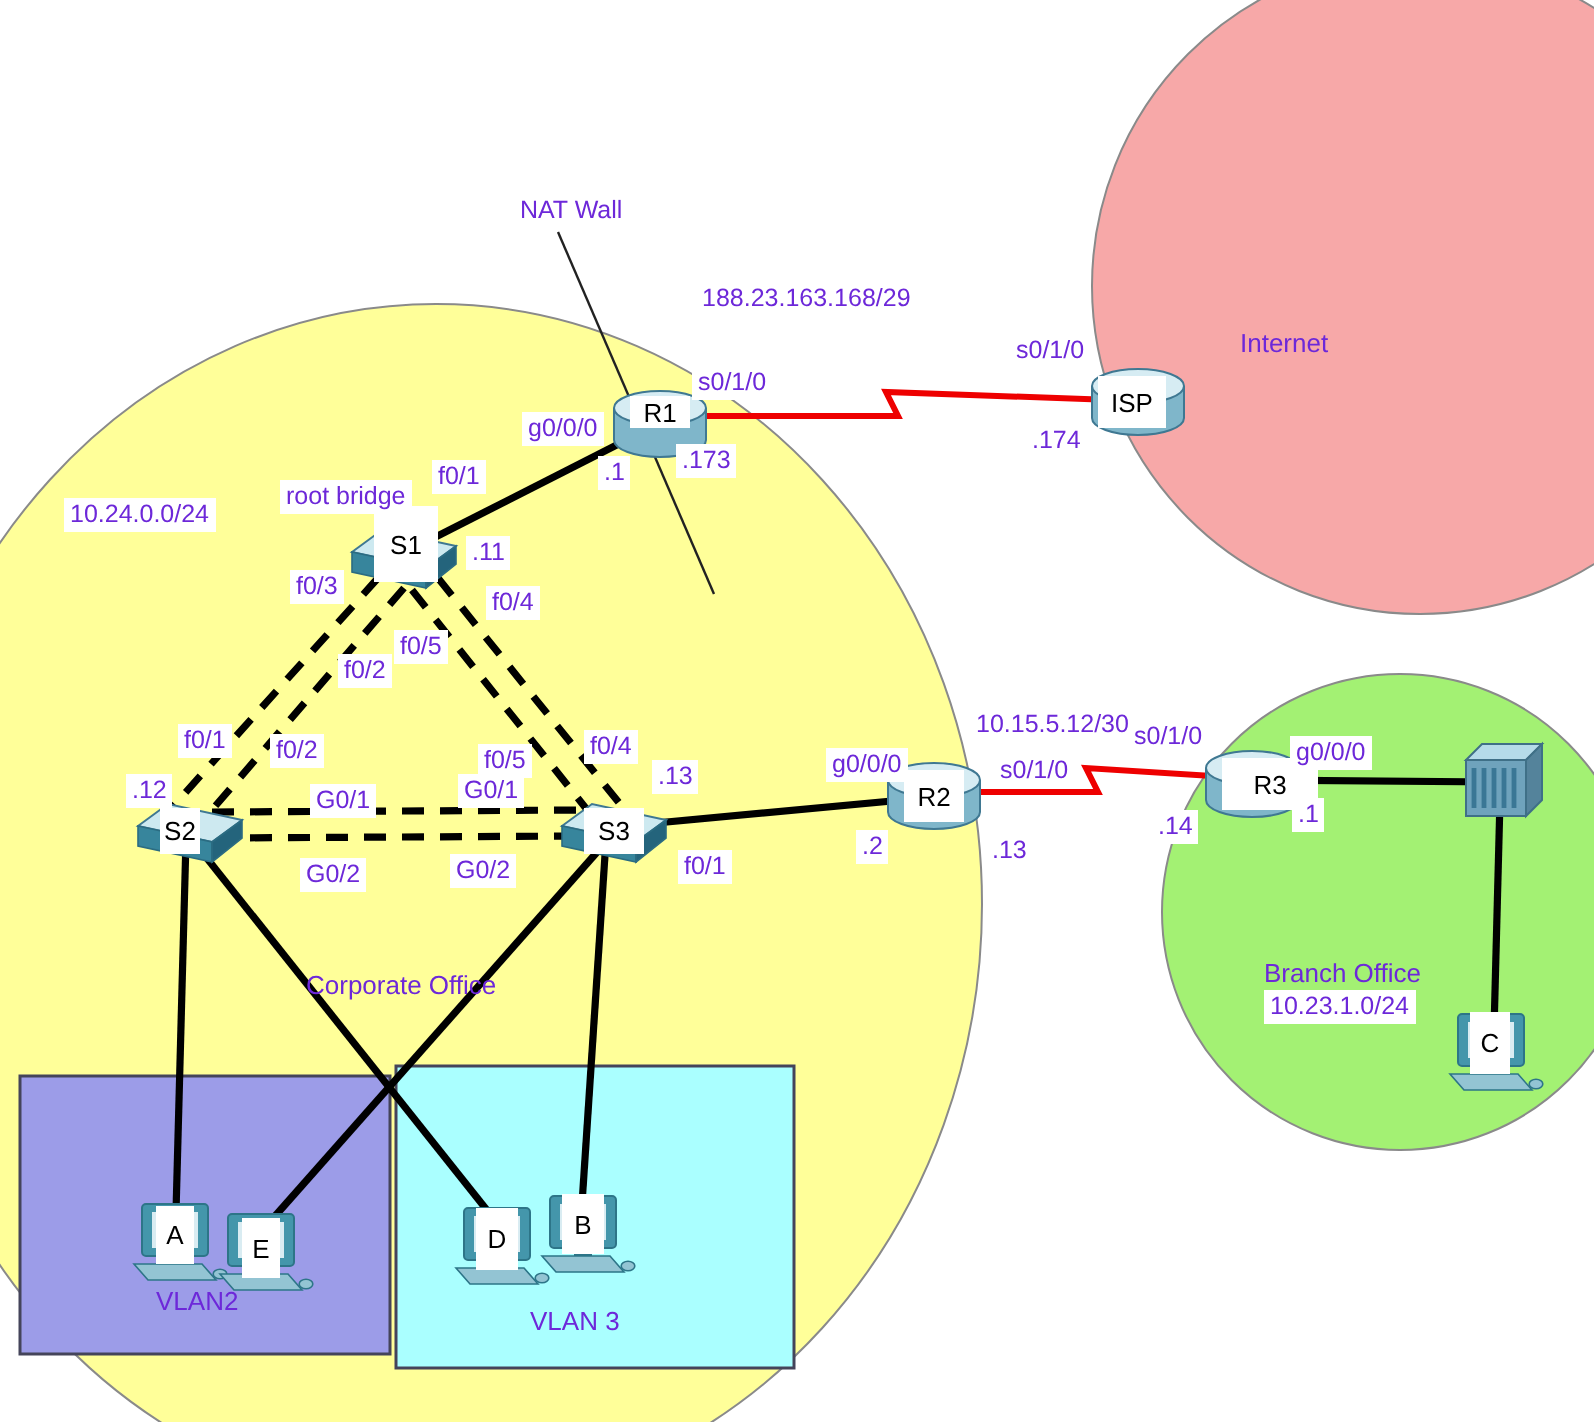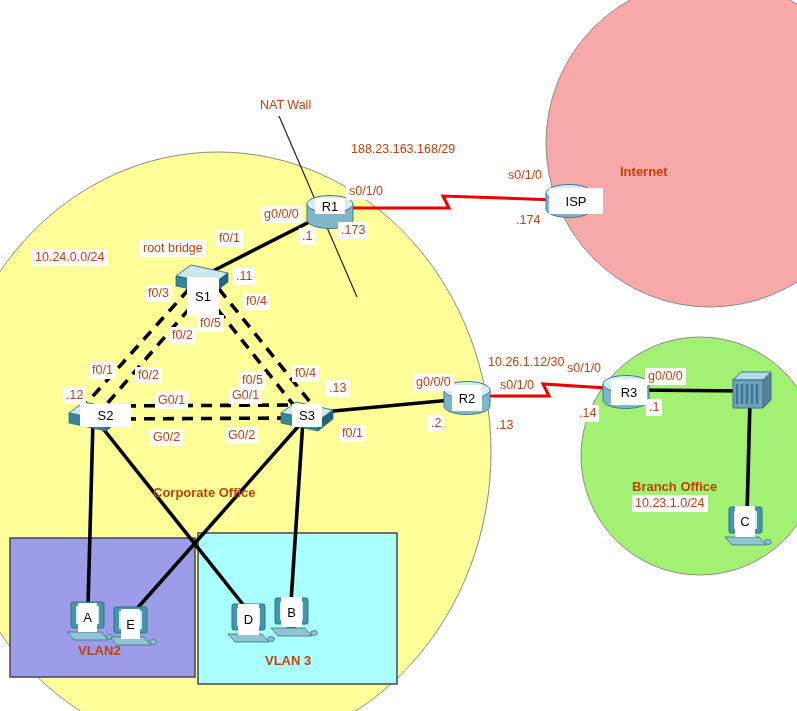--- a/index.html
+++ b/index.html
@@ -1,21 +1,21 @@
 <!DOCTYPE html>
 <html><head>
 <meta charset="utf-8">
 <style>
   html,body{margin:0;padding:0;background:#fff;}
   #canvas{position:relative;width:797px;height:711px;background:#fff;overflow:hidden;
           font-family:"Liberation Sans",sans-serif;}
   #net-svg{position:absolute;left:0;top:0;}
-  .note{position:absolute;font-size:12.5px;line-height:15px;color:#c2410c;background:#fff;
+  .note{position:absolute;font-size:12.5px;line-height:15px;color:#6d28d9;background:#fff;
         padding:1px 3px;white-space:nowrap;z-index:30;}
-  .plain{background:transparent;padding:0;font-weight:bold;}
+  .plain{background:transparent;padding:0;}
   .dev-label{position:absolute;background:#fff;color:#000;font-size:13px;
              display:flex;align-items:center;justify-content:center;z-index:25;}
 </style>
 </head>
 <body>
 
 <div id="canvas">
 
 <svg id="net-svg" width="797" height="711" viewBox="0 0 797 711">
 
@@ -123,26 +123,26 @@
   <g transform="translate(746,521)">
     <rect x="-17" y="-14" width="33" height="26" rx="2" fill="#4496ab" stroke="#2d7588" stroke-width="1"></rect>
     <rect x="-12" y="-10" width="23" height="18" fill="#d9ecf2"></rect>
     <rect x="-5" y="12" width="9" height="4" fill="#2d7588"></rect>
     <polygon points="-21,16 13,16 20,24 -14,24" fill="#93c4d3" stroke="#2d7588" stroke-width="0.8"></polygon>
     <ellipse cx="22" cy="21" rx="3.4" ry="2.4" fill="#93c4d3" stroke="#2d7588" stroke-width="0.8"></ellipse>
   </g>
 </svg>
 
 <div class="dev-label" style="left:315px;top:198px;width:30px;height:16px">R1</div>
-<div class="dev-label" style="left:549px;top:188px;width:54px;height:26px">ISP</div>
-<div class="dev-label" style="left:187px;top:277px;width:32px;height:38px">S1</div>
-<div class="dev-label" style="left:80px;top:404px;width:51px;height:23px">S2</div>
+<div class="dev-label" style="left:549px;top:188px;width:34px;height:26px">ISP</div>
+<div class="dev-label" style="left:187px;top:253px;width:32px;height:38px">S1</div>
+<div class="dev-label" style="left:80px;top:404px;width:20px;height:23px">S2</div>
 <div class="dev-label" style="left:292px;top:404px;width:30px;height:23px">S3</div>
 <div class="dev-label" style="left:452px;top:385px;width:30px;height:26px">R2</div>
-<div class="dev-label" style="left:611px;top:379px;width:36px;height:26px">R3</div>
+<div class="dev-label" style="left:611px;top:379px;width:48px;height:26px">R3</div>
 <div class="dev-label" style="left:78px;top:603px;width:19px;height:29px">A</div>
 <div class="dev-label" style="left:121px;top:609px;width:19px;height:30px">E</div>
 <div class="dev-label" style="left:238px;top:604px;width:21px;height:31px">D</div>
 <div class="dev-label" style="left:281px;top:597px;width:21px;height:30px">B</div>
 <div class="dev-label" style="left:735px;top:506px;width:20px;height:31px">C</div>
 
 <div class="note" style="left:257px;top:97px">NAT Wall</div>
 <div class="note" style="left:348px;top:141px">188.23.163.168/29</div>
 <div class="note" style="left:346px;top:183px">s0/1/0</div>
 <div class="note" style="left:261px;top:206px">g0/0/0</div>
@@ -163,21 +163,21 @@
 <div class="note" style="left:63px;top:387px">.12</div>
 <div class="note" style="left:155px;top:392px">G0/1</div>
 <div class="note" style="left:229px;top:387px">G0/1</div>
 <div class="note" style="left:239px;top:372px">f0/5</div>
 <div class="note" style="left:292px;top:365px">f0/4</div>
 <div class="note" style="left:326px;top:380px">.13</div>
 <div class="note" style="left:150px;top:429px">G0/2</div>
 <div class="note" style="left:225px;top:427px">G0/2</div>
 <div class="note" style="left:339px;top:425px">f0/1</div>
 <div class="note" style="left:413px;top:374px">g0/0/0</div>
-<div class="note" style="left:485px;top:354px">10.26.1.12/30</div>
+<div class="note" style="left:485px;top:354px">10.15.5.12/30</div>
 <div class="note" style="left:497px;top:377px">s0/1/0</div>
 <div class="note" style="left:428px;top:415px">.2</div>
 <div class="note" style="left:493px;top:417px">.13</div>
 <div class="note" style="left:564px;top:360px">s0/1/0</div>
 <div class="note" style="left:576px;top:405px">.14</div>
 <div class="note" style="left:645px;top:368px">g0/0/0</div>
 <div class="note" style="left:646px;top:399px">.1</div>
 <div class="note" style="left:632px;top:495px">10.23.1.0/24</div>
 
 <div class="note plain" style="left:620px;top:164px;font-size:13px">Internet</div>

